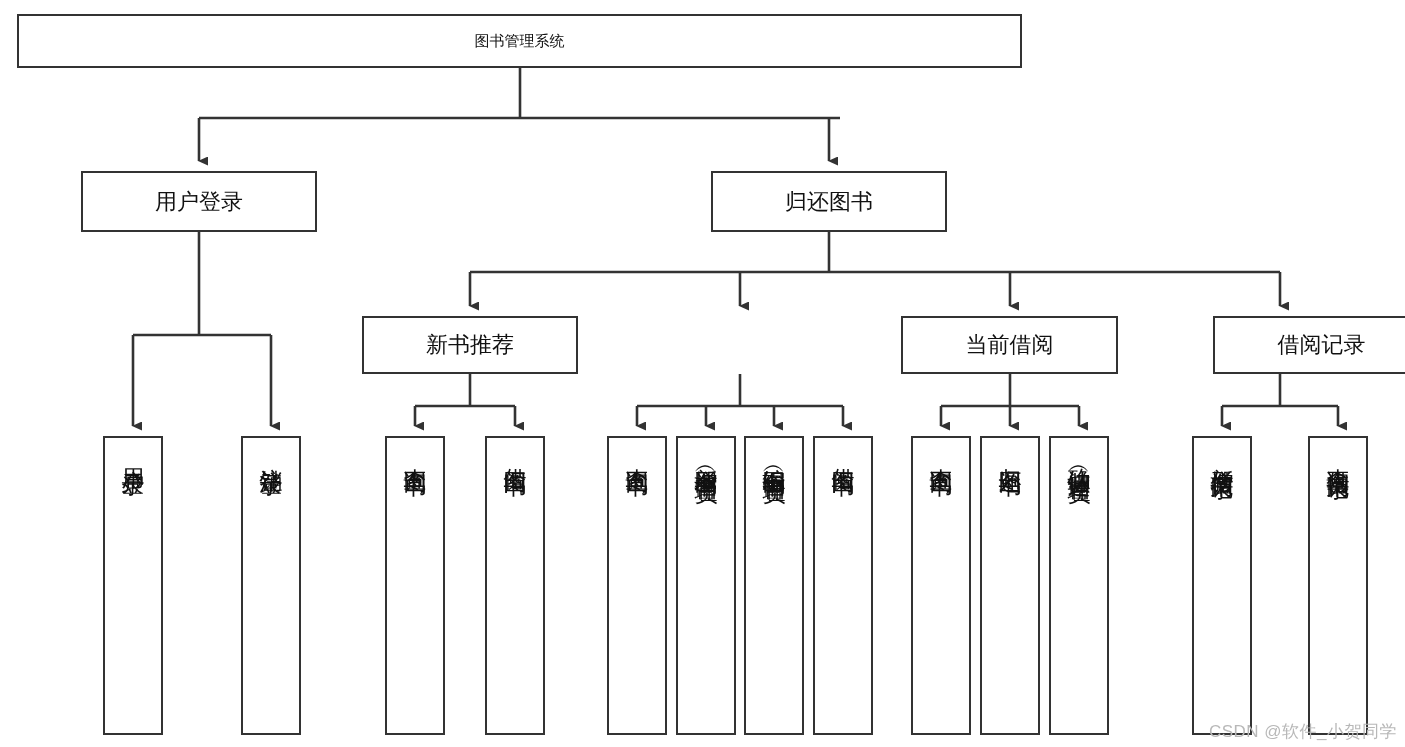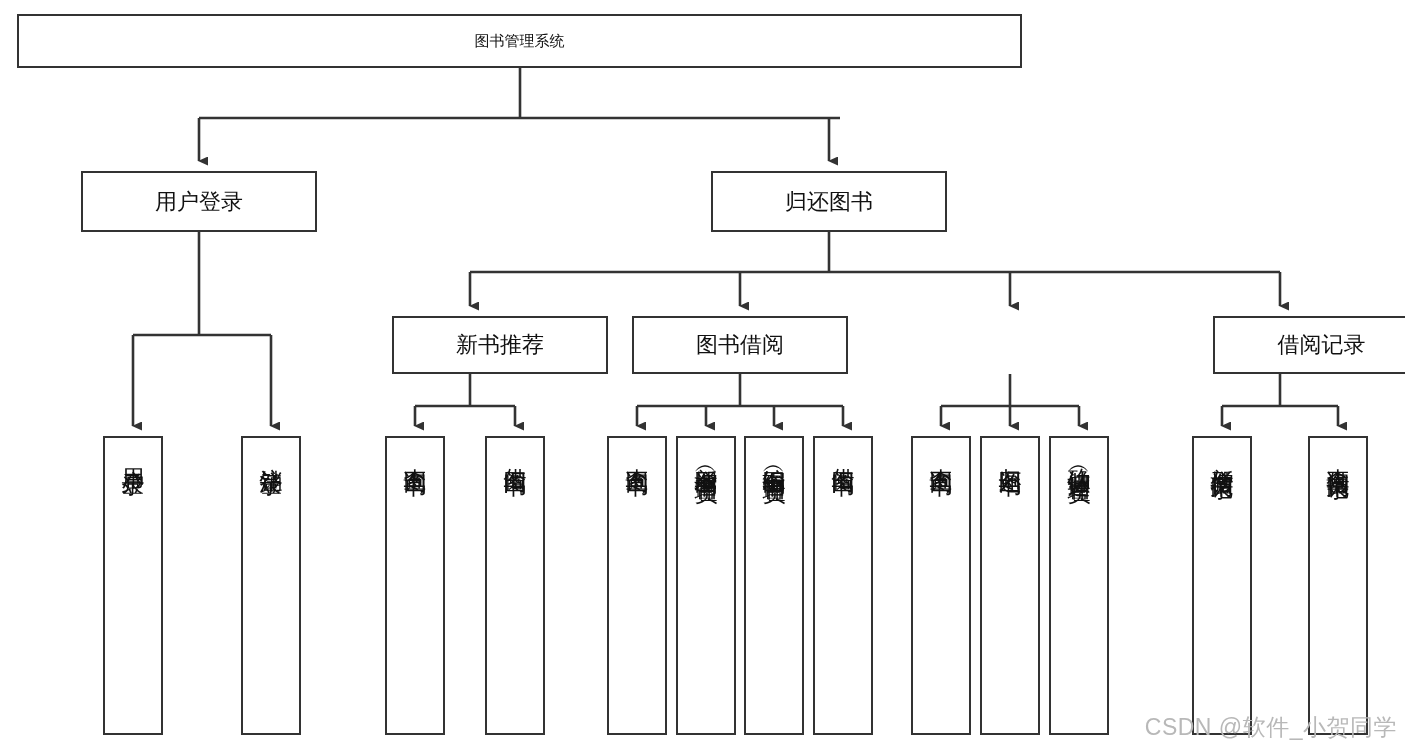--- a/index.html
+++ b/index.html
@@ -56,21 +56,21 @@
     writing-mode: vertical-rl;
     text-orientation: upright;
     font-size: 23px;
     letter-spacing: 2px;
     line-height: 1;
   }
   #watermark {
     position: absolute;
     right: 8px;
     bottom: 4px;
-    font-size: 23px;
+    font-size: 17px;
     color: #b8b8b8;
     letter-spacing: 0.5px;
     user-select: none;
     pointer-events: none;
   }
 </style>
 </head>
 <body>
 
 <div id="diagram-root">
@@ -129,25 +129,25 @@
     <span class="node-label">图书管理系统</span>
   </div>
 
   <div class="node-box node-horizontal" style="left:81px; top:171px; width:236px; height:61px;">
     <span class="node-label">用户登录</span>
   </div>
   <div class="node-box node-horizontal" style="left:711px; top:171px; width:236px; height:61px;">
     <span class="node-label">归还图书</span>
   </div>
 
-  <div class="node-box node-horizontal" style="left:362px; top:316px; width:216px; height:58px;margin-left:30px;">
+  <div class="node-box node-horizontal" style="left:362px; top:316px; width:216px; height:58px;">
     <span class="node-label">新书推荐</span>
   </div>
-  <div class="node-box node-horizontal" style="left:632px; top:316px; width:216px; height:58px;">
-    <span class="node-label">图书借阅</span>
+  <div class="node-box node-horizontal" style="left:901px; top:316px; width:217px; height:58px;">
+    <span class="node-label">当前借阅</span>
   </div>
   <div class="node-box node-horizontal" style="left:1171px; top:316px; width:217px; height:58px;margin-left:42px;">
     <span class="node-label">借阅记录</span>
   </div>
 
   <div class="node-box node-vertical" style="left:103px; top:436px; width:60px; height:299px;">
     <span class="node-label">用户登录</span>
   </div>
   <div class="node-box node-vertical" style="left:241px; top:436px; width:60px; height:299px;">
     <span class="node-label">注销登录</span>

